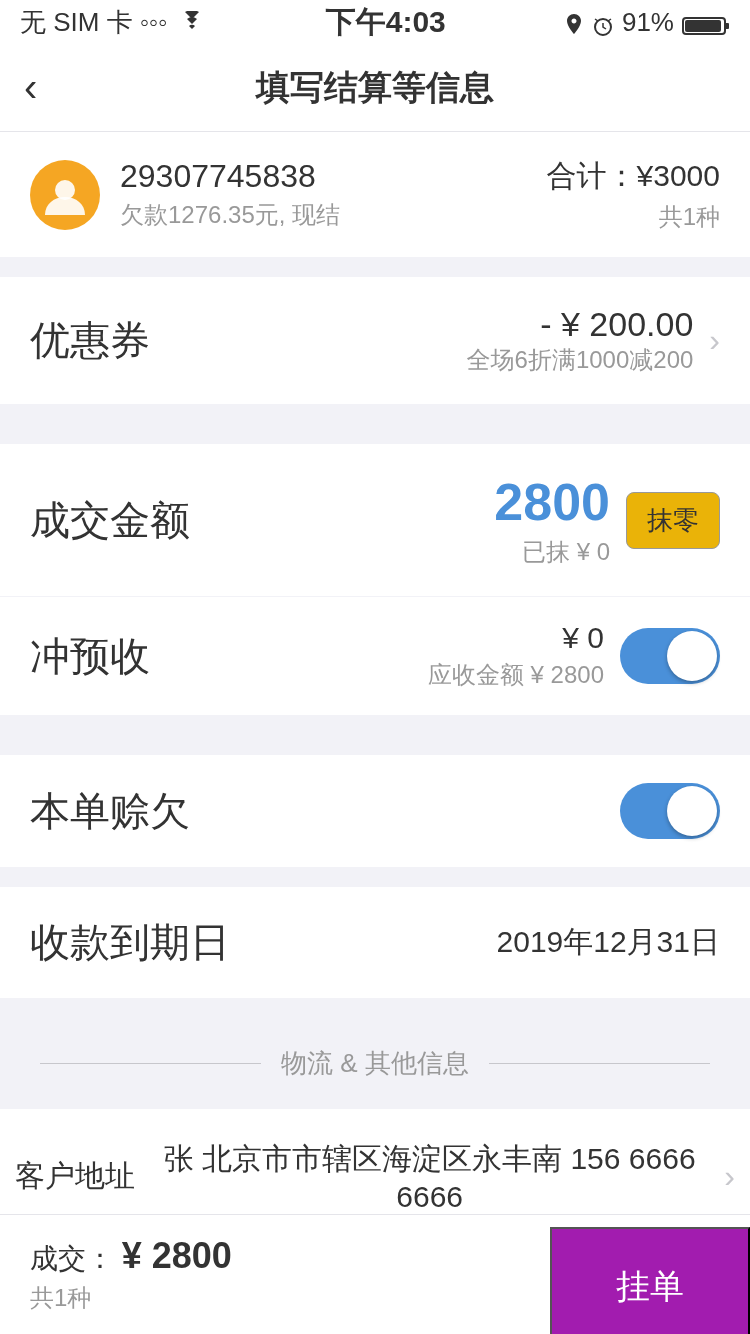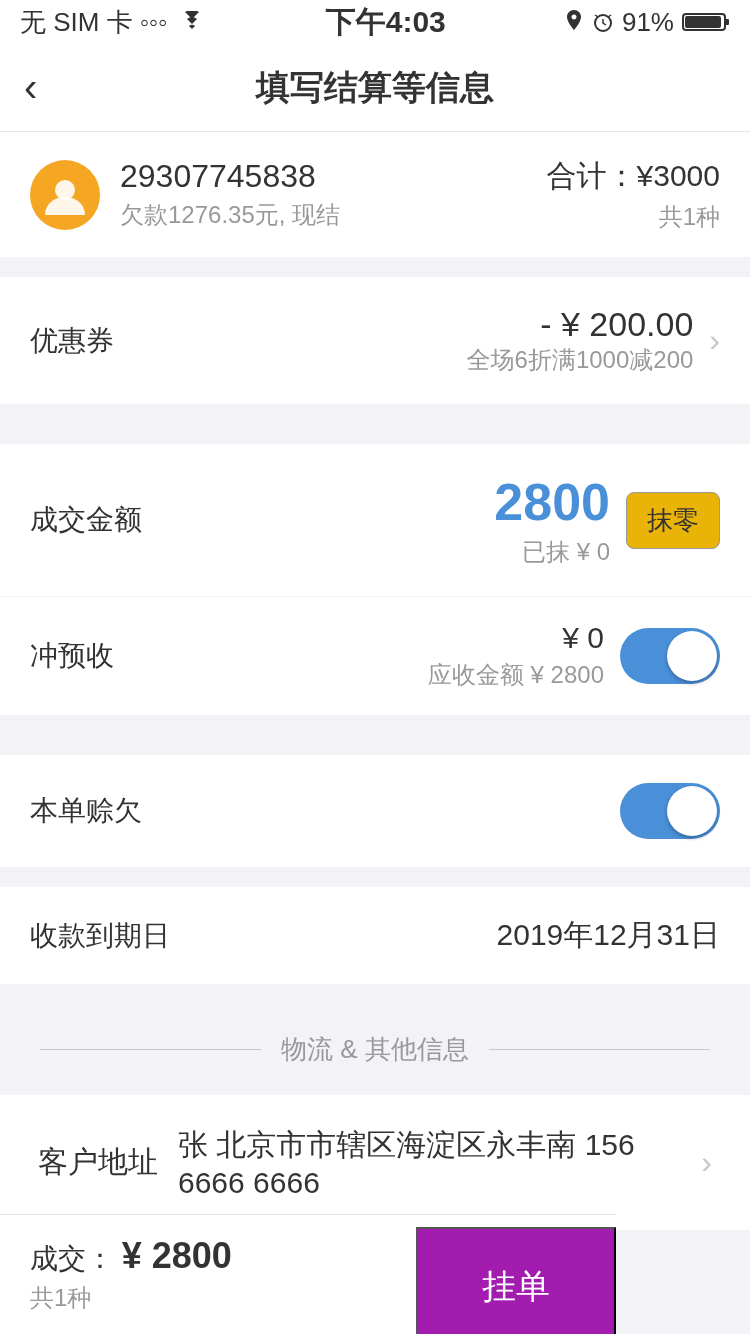--- a/index.html
+++ b/index.html
@@ -19,21 +19,21 @@
       background: #fff;
       display: flex;
       align-items: center;
       justify-content: space-between;
       padding: 8px 20px;
       font-size: 26px;
       font-weight: 500;
     }
     .status-left { display: flex; align-items: center; gap: 8px; }
     .status-center { font-size: 30px; font-weight: 600; }
-    .status-right { display: flex; align-items: center; gap: 8px; }
+    .status-right { display: flex; align-items: flex-end; gap: 8px; }
 
     
     .nav-bar {
       height: 88px;
       background: #fff;
       display: flex;
       align-items: center;
       justify-content: center;
       position: relative;
       border-bottom: 1px solid #e5e5ea;
@@ -112,21 +112,21 @@
     .row {
       display: flex;
       align-items: center;
       justify-content: space-between;
       padding: 28px 30px;
       border-bottom: 1px solid #f2f2f7;
     }
     .row:last-child { border-bottom: none; }
 
     .row-label {
-      font-size: 28px;
+      font-size: 40px;
       color: #333;
       font-family: Liberation Serif, serif;
     }
     .row-right {
       display: flex;
       align-items: center;
       gap: 16px;
     }
     .row-value {
       font-size: 30px;
@@ -221,41 +221,42 @@
       height: 1px;
       background: #c7c7cc;
     }
 
     
     .address-row {
       background: #fff;
       display: flex;
       align-items: center;
       justify-content: space-between;
-      padding: 30px 38px;
+      padding: 30px 15px;
       gap: 20px;
+      text-align: center;
     }
     .address-label {
       font-size: 30px;
       color: #333;
       white-space: nowrap;
       min-width: 120px;
     }
     .address-value {
       font-size: 30px;
       color: #333;
       flex: 1;
     }
 
     
     .bottom-bar {
       position: fixed;
       bottom: 0;
       left: 0;
-      width: 616px;
+      width: 750px;
       height: 120px;
       background: #fff;
       display: flex;
       align-items: center;
       border-top: 1px solid #e5e5ea;
     }
     .bottom-summary {
       flex: 1;
       padding: 0 30px;
     }

